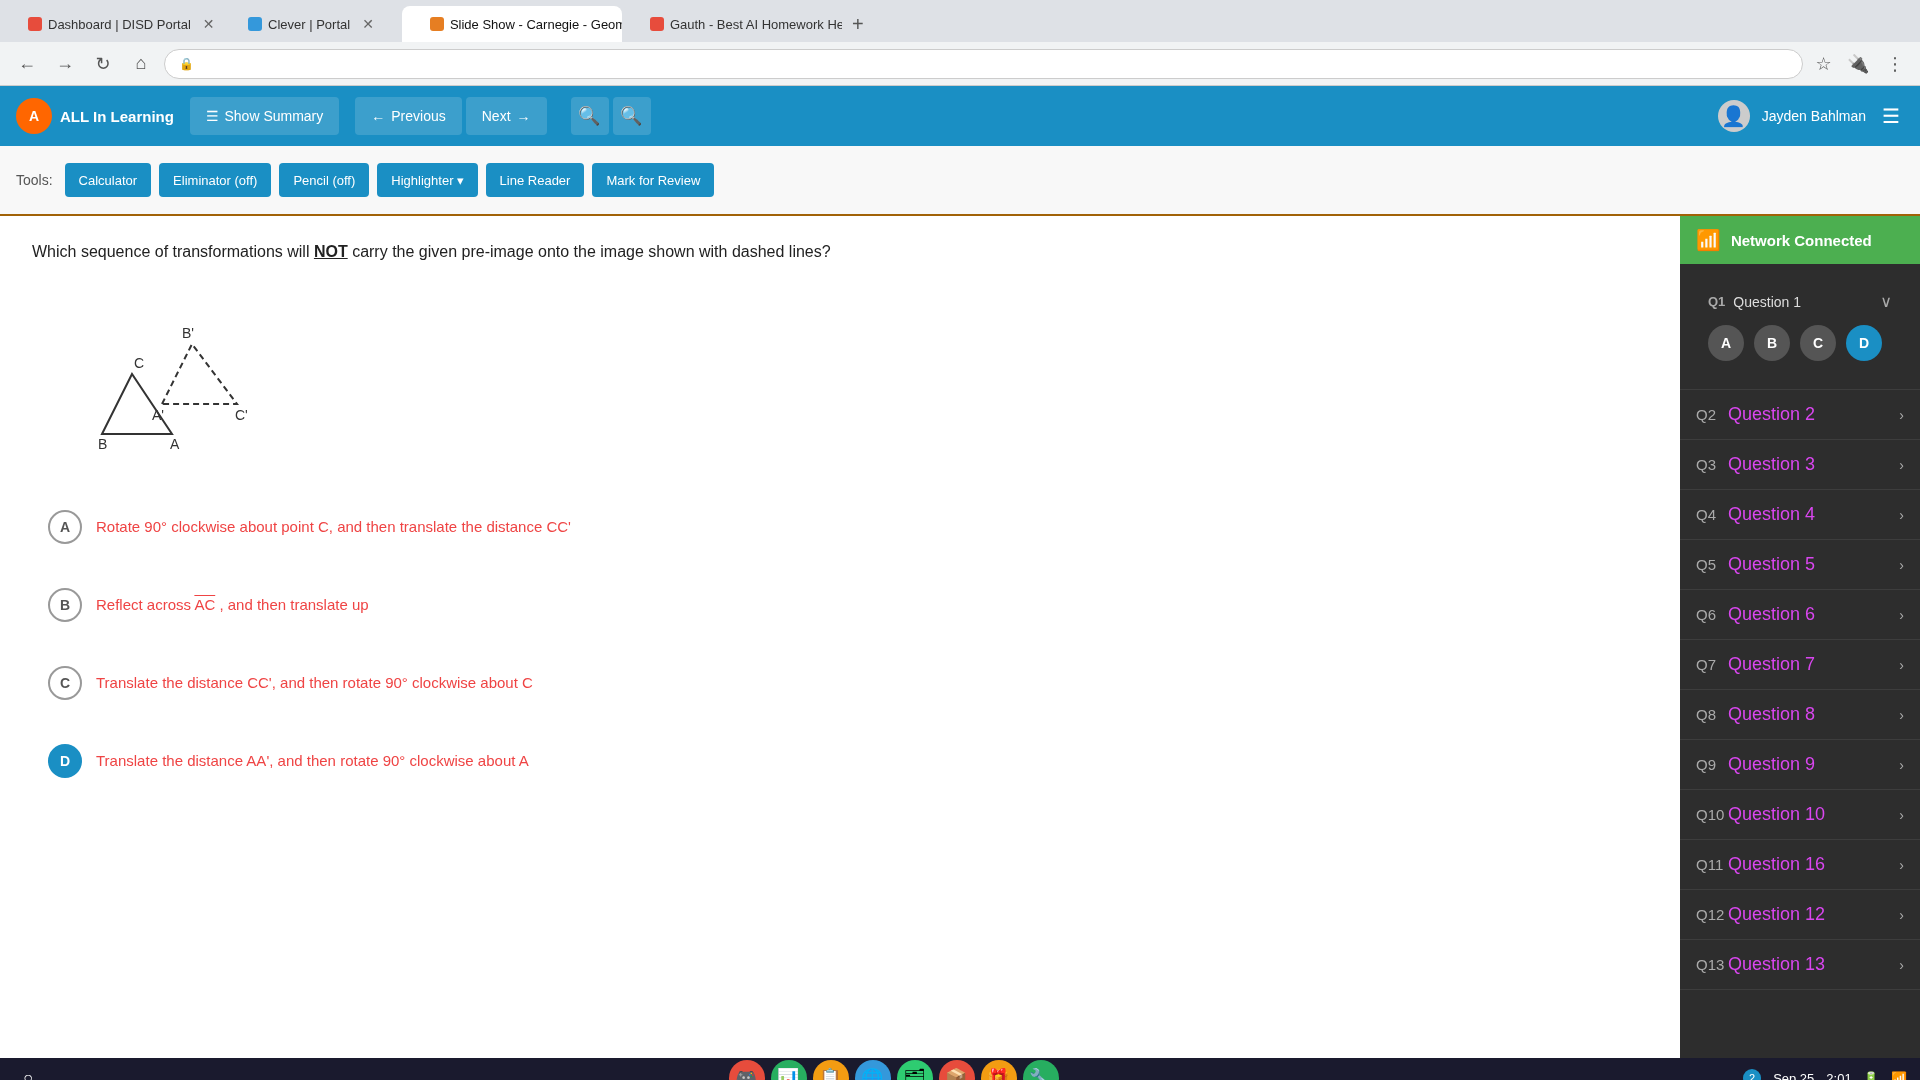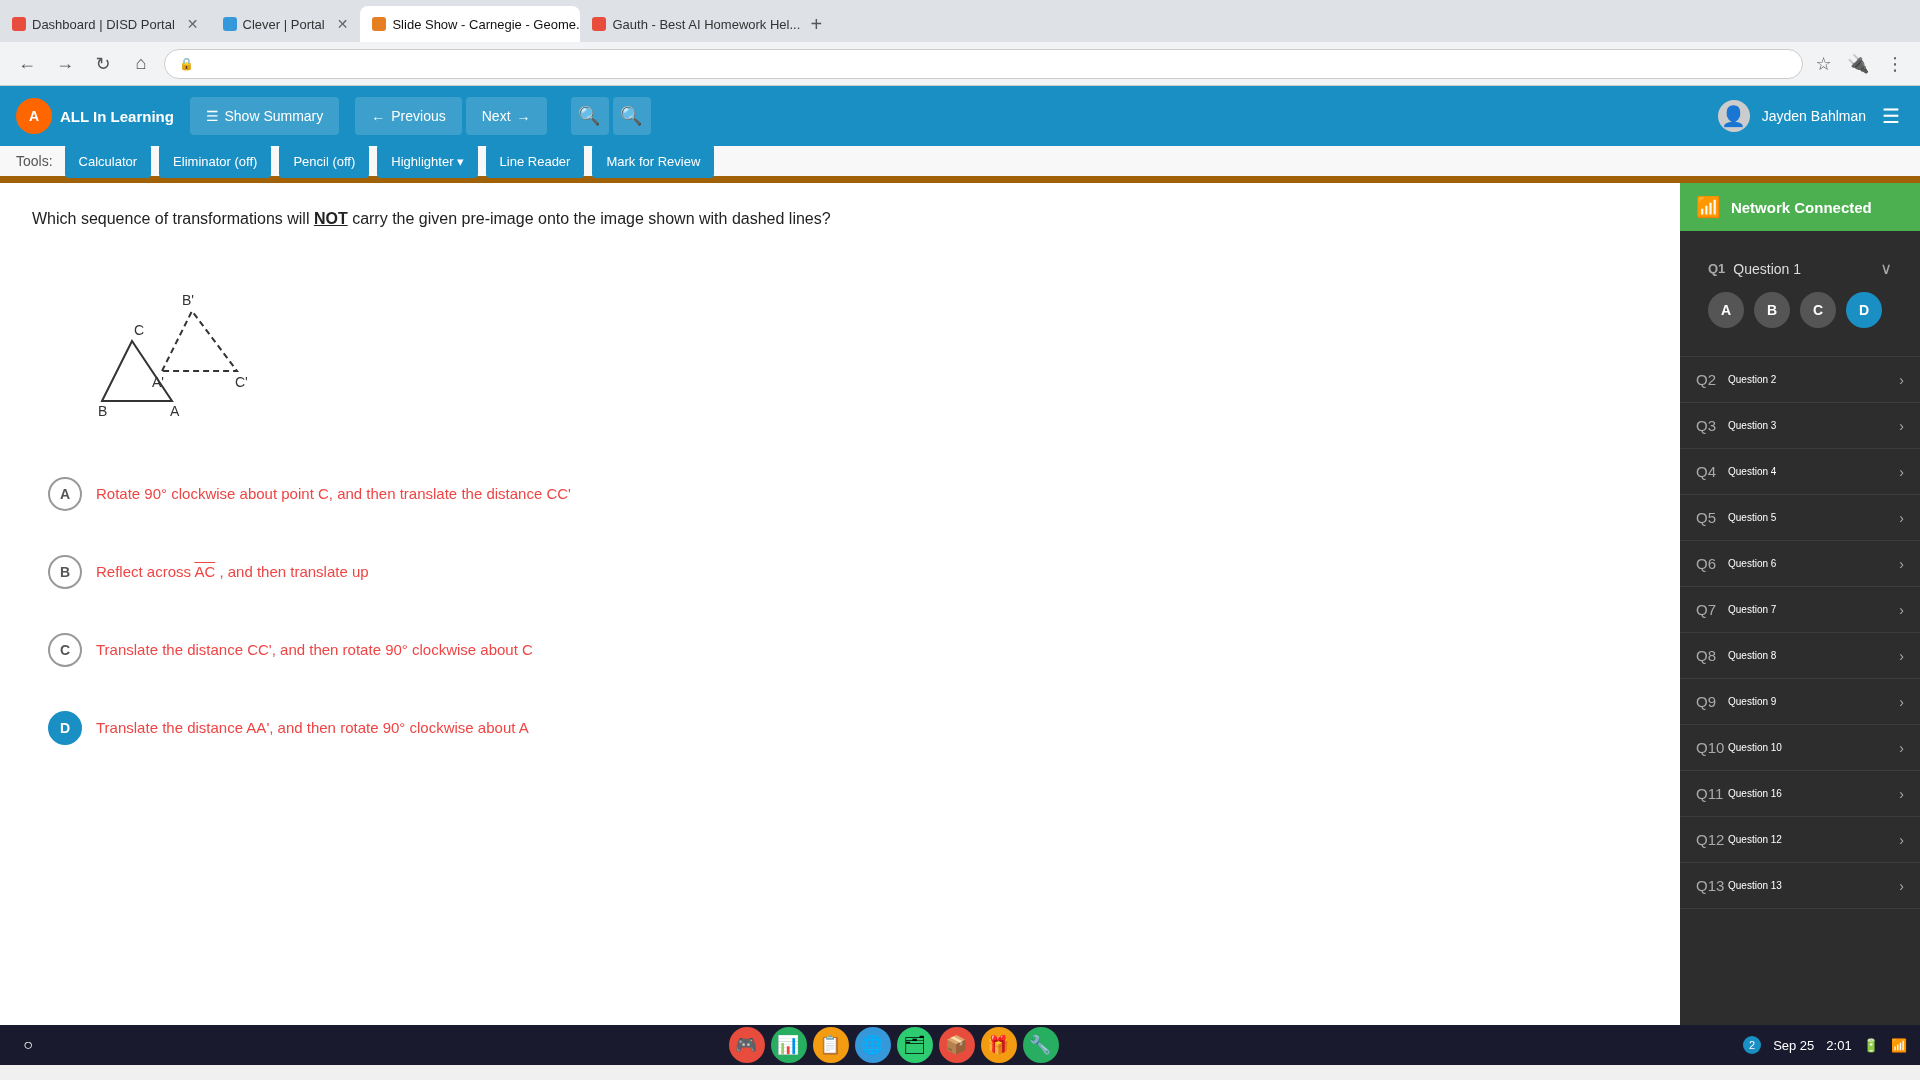--- a/index.html
+++ b/index.html
@@ -1,21 +1,21 @@
 <!DOCTYPE html>
 <html><head>
   <meta charset="utf-8">
   <style>
     * { box-sizing: border-box; margin: 0; padding: 0; }
     body { font-family: 'Segoe UI', Arial, sans-serif; background: #f0f0f0; width: 1920px; height: 1080px; overflow: hidden; }
 
     
     .browser-chrome { background: #dee1e6; width: 100%; }
     .tab-bar { display: flex; align-items: center; padding: 6px 0 0 0; background: #dee1e6; height: 42px; }
-    .tab { display: flex; align-items: center; padding: 0 12px; height: 36px; border-radius: 8px 8px 0 0; font-size: 13px; color: #333; background: #dee1e6; cursor: pointer; max-width: 220px; overflow: hidden; white-space: nowrap; gap: 6px; }
+    .tab { display: flex; align-items: center; padding: 0 28px; height: 36px; border-radius: 8px 8px 0 0; font-size: 13px; color: #333; background: #dee1e6; cursor: pointer; max-width: 220px; overflow: hidden; white-space: nowrap; gap: 6px; }
     .tab.active { background: #fff; color: #111; }
     .tab .tab-close { margin-left: 6px; color: #666; font-size: 14px; flex-shrink: 0; }
     .tab-add { padding: 0 10px; font-size: 20px; color: #555; cursor: pointer; }
     .browser-controls { display: flex; align-items: center; padding: 6px 12px; background: #f1f3f4; height: 44px; gap: 8px; border-bottom: 1px solid #ccc; }
     .nav-btn { background: none; border: none; cursor: pointer; color: #555; font-size: 18px; padding: 4px; border-radius: 50%; width: 30px; height: 30px; display: flex; align-items: center; justify-content: center; }
     .address-bar { flex: 1; height: 30px; border-radius: 20px; border: 1px solid #ccc; background: #fff; padding: 0 14px; font-size: 13px; color: #333; display: flex; align-items: center; }
     .address-bar-input { flex: 1; border: none; outline: none; font-size: 13px; background: transparent; }
     .browser-actions { display: flex; gap: 8px; align-items: center; }
     .browser-action-btn { background: none; border: none; cursor: pointer; color: #555; font-size: 18px; padding: 4px; }
 
@@ -27,21 +27,21 @@
     .nav-controls { display: flex; align-items: center; gap: 4px; }
     .prev-next-btn { background: rgba(255,255,255,0.15); border: none; color: white; padding: 8px 16px; border-radius: 4px; cursor: pointer; font-size: 14px; height: 38px; display: flex; align-items: center; gap: 6px; }
     .zoom-controls { display: flex; gap: 4px; margin-left: 8px; }
     .zoom-btn { background: rgba(255,255,255,0.15); border: none; color: white; width: 38px; height: 38px; border-radius: 4px; cursor: pointer; font-size: 18px; display: flex; align-items: center; justify-content: center; }
     .header-spacer { flex: 1; }
     .user-area { display: flex; align-items: center; gap: 12px; color: white; font-size: 14px; }
     .user-avatar { width: 32px; height: 32px; border-radius: 50%; background: #ccc; display: flex; align-items: center; justify-content: center; overflow: hidden; }
     .hamburger-btn { background: none; border: none; color: white; font-size: 20px; cursor: pointer; padding: 4px; }
 
     
-    .tools-bar { background: #f8f8f8; border-bottom: 7px solid #a16207; display: flex; align-items: center; padding: 8px 16px; gap: 8px; height: 37px; }
+    .tools-bar { background: #f8f8f8; border-bottom: 2px solid #a16207; display: flex; align-items: center; padding: 8px 16px; gap: 8px; height: 70px; }
     .tools-label { color: #555; font-size: 14px; margin-right: 4px; }
     .tool-btn { border: none; border-radius: 4px; padding: 6px 14px; font-size: 13px; cursor: pointer; font-weight: 500; height: 34px; }
     .tool-btn-blue { background: #1a8fc4; color: white; }
 
     
     .question-area { flex: 1; padding: 24px 32px; background: white; overflow-y: auto; }
     .question-text { font-size: 16px; color: #222; margin-bottom: 20px; line-height: 1.5; }
     .question-text strong { font-weight: 700; text-decoration: underline; }
 
     
@@ -52,21 +52,21 @@
     .choice-circle { width: 34px; height: 34px; border-radius: 50%; border: 2px solid #999; display: flex; align-items: center; justify-content: center; font-size: 14px; font-weight: 600; color: #555; flex-shrink: 0; }
     .choice-circle.selected { background: #1a8fc4; border-color: #1a8fc4; color: white; }
     .choice-text { font-size: 15px; color: #ef4444; padding-top: 6px; line-height: 1.4; }
     .overline { text-decoration: overline; }
 
     
     .right-sidebar { width: 240px; background: #2d2d2d; color: white; overflow-y: auto; flex-shrink: 0; }
     .network-banner { background: #4caf50; display: flex; align-items: center; gap: 10px; padding: 12px 16px; font-size: 15px; font-weight: 600; color: white; }
     .question-list-item { display: flex; align-items: center; padding: 14px 16px; border-bottom: 1px solid #3d3d3d; cursor: pointer; }
     .q-number { color: #aaa; font-size: 15px; width: 32px; flex-shrink: 0; }
-    .q-label { color: #ffffff; font-size: 10px; flex: 1; }
+    .q-label { color: #d946ef; font-size: 18px; flex: 1; }
     .q-chevron { color: #aaa; font-size: 14px; }
     .q1-area { padding: 28px; border-bottom: 1px solid #3d3d3d; }
     .q1-header { display: flex; align-items: center; justify-content: space-between; margin-bottom: 14px; }
     .answer-circles { display: flex; gap: 10px; margin-top: 4px; }
     .ans-circle { width: 36px; height: 36px; border-radius: 50%; background: #555; display: flex; align-items: center; justify-content: center; font-size: 14px; font-weight: 600; color: white; cursor: pointer; }
     .ans-circle.active { background: #1a8fc4; }
 
     
     .taskbar { height: 40px; background: #1a1a2e; display: flex; align-items: center; padding: 0 12px; gap: 8px; }
     .taskbar-left { width: 32px; height: 32px; display: flex; align-items: center; justify-content: center; color: white; font-size: 16px; cursor: pointer; }

